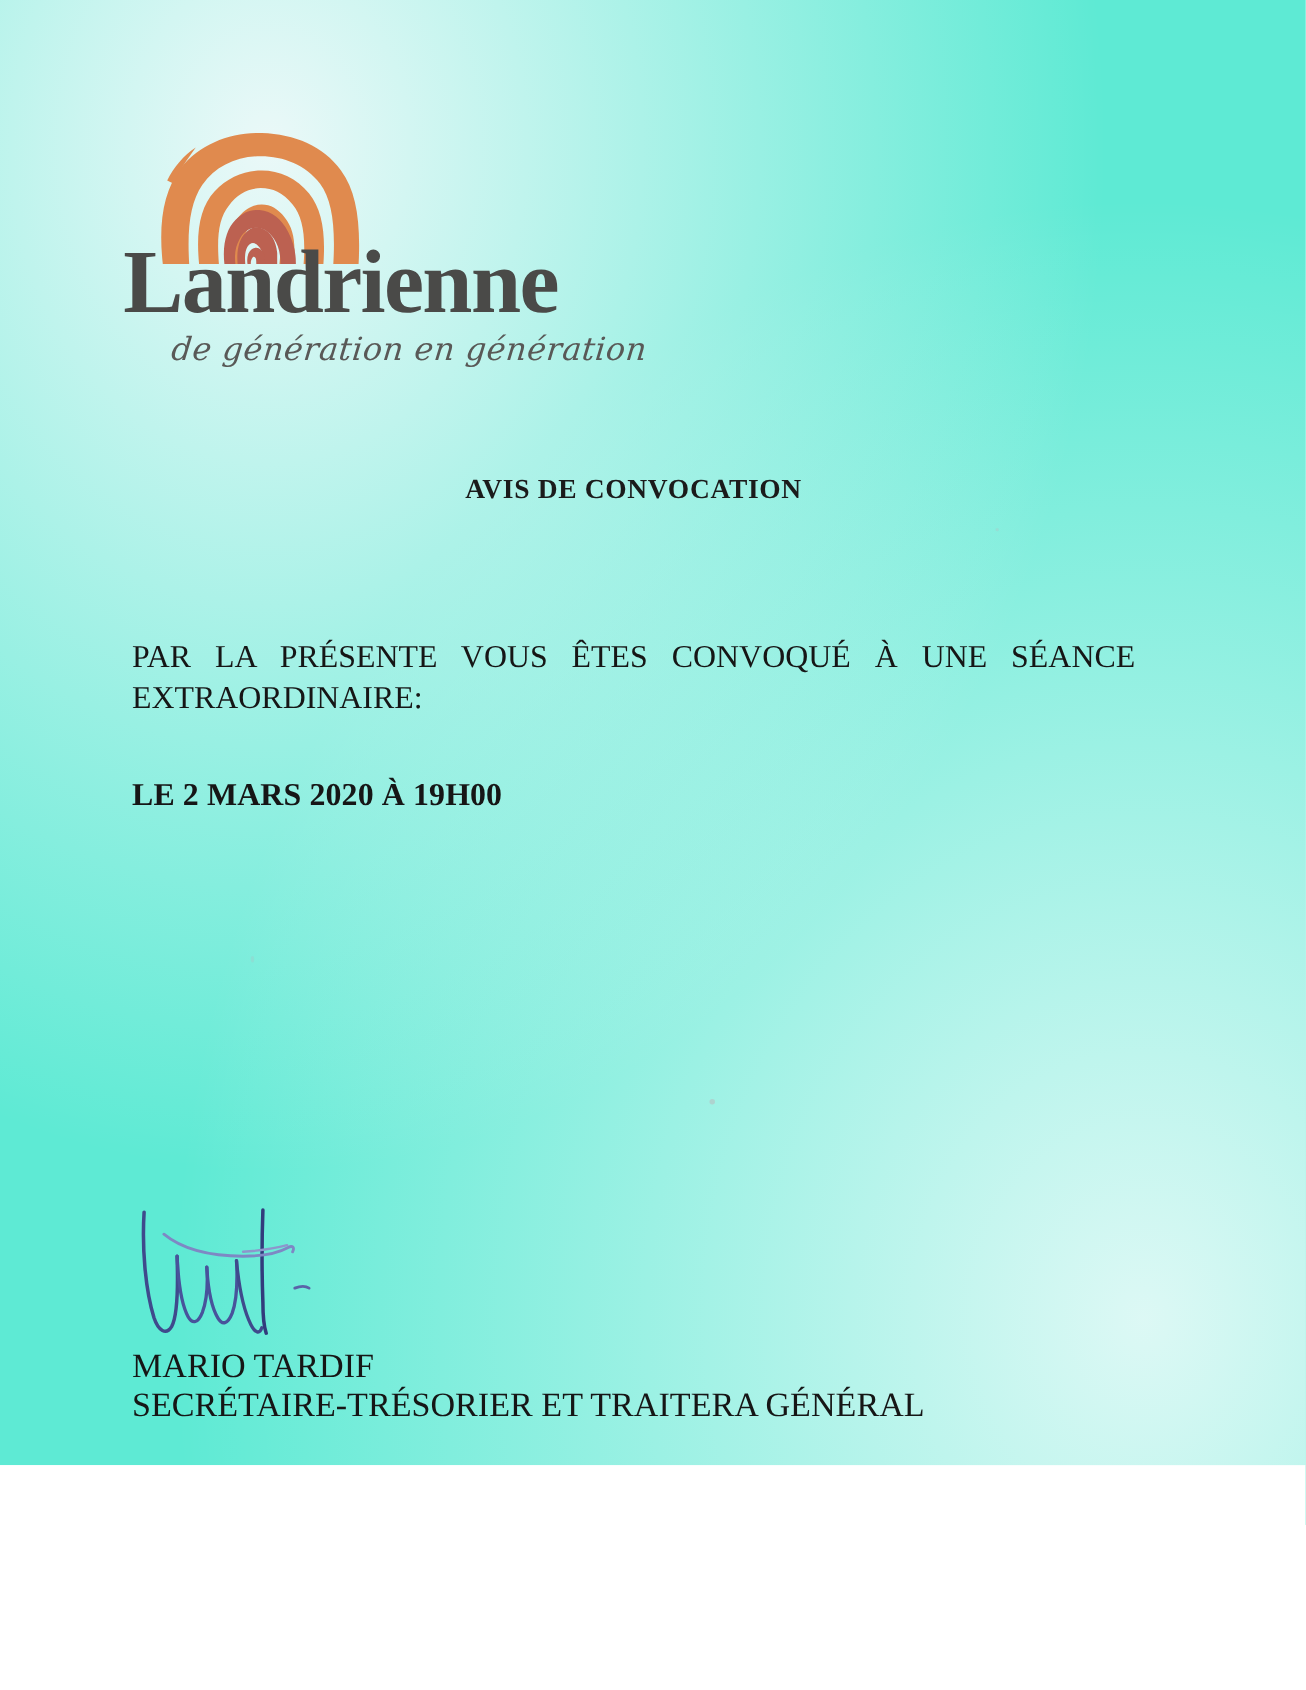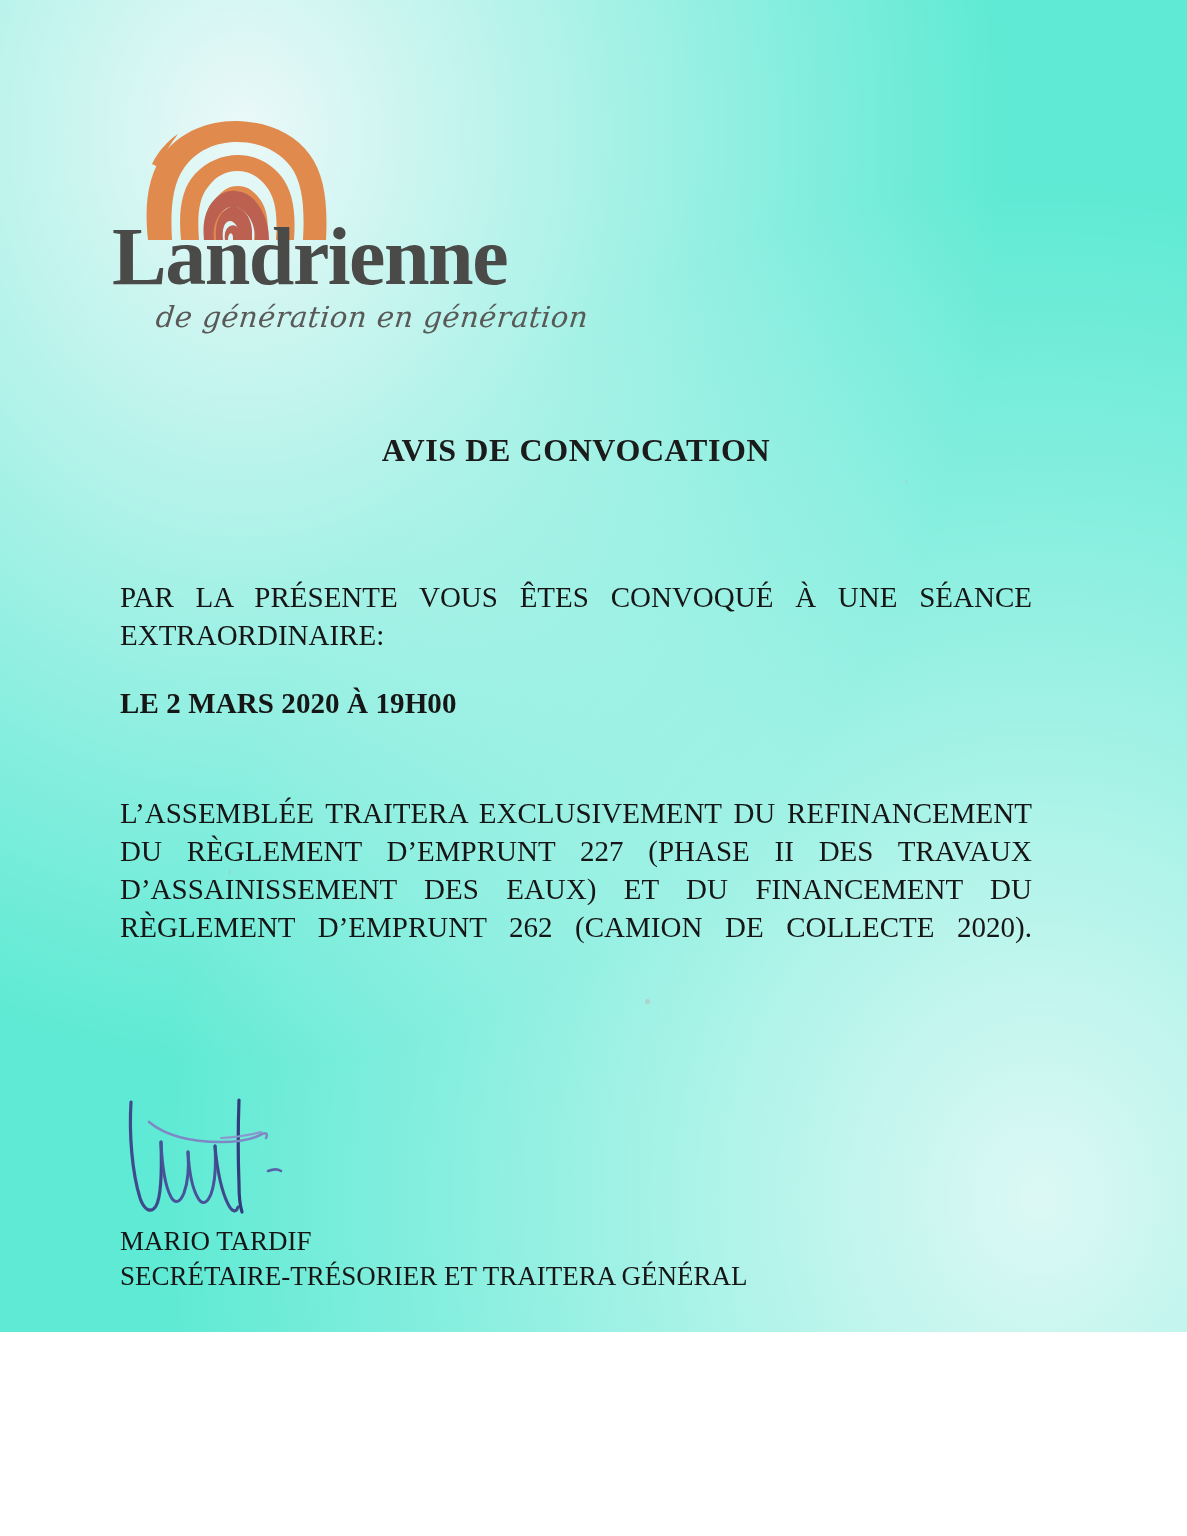--- a/index.html
+++ b/index.html
@@ -83,38 +83,38 @@
   }
 
   
   .doc-title {
     position: absolute;
     left: 120px;
     top: 432px;
     width: 912px;
     text-align: center;
     font-weight: 700;
-    font-size: 32px;
+    font-size: 25px;
     letter-spacing: 0.6px;
     color: #1b1b1b;
   }
 
   .body-col {
     position: absolute;
     left: 120px;
     width: 912px;
     font-size: 29px;
     line-height: 38px;
     color: #161616;
   }
 
   .para-intro { top: 578px; text-align: justify; }
 
   .block-when {
-    top: 684px;
+    top: 704px;
     font-weight: 700;
     letter-spacing: 0.1px;
   }
   .block-when .line { display: block; white-space: nowrap; }
 
   .para-subject {
     top: 794px;
     text-align: justify;
   }
 
@@ -135,21 +135,21 @@
     width: 260px;
     height: 130px;
   }
   .signature svg { display: block; width: 100%; height: 100%; overflow: visible; }
 
   .signer {
     position: absolute;
     left: 120px;
     top: 1224px;
     width: 912px;
-    font-size: 27px;
+    font-size: 31px;
     line-height: 35px;
     color: #161616;
   }
   .signer .line { display: block; white-space: nowrap; }
 </style>
 </head>
 <body>
 
 <div class="page">
 
@@ -204,21 +204,20 @@
   </div>
 
   <div class="doc-title">AVIS DE CONVOCATION</div>
 
   <div class="body-col para-intro justify-hack">PAR LA PRÉSENTE VOUS ÊTES CONVOQUÉ À UNE SÉANCE EXTRAORDINAIRE:</div>
 
   <div class="body-col block-when">
     <span class="line">LE 2 MARS 2020 À 19H00</span>
   </div>
 
-  <div class="body-col para-subject justify-hack">L’ASSEMBLÉE TRAITERA EXCLUSIVEMENT DU REFINANCEMENT DU RÈGLEMENT D’EMPRUNT 227 (PHASE II DES TRAVAUX D’ASSAINISSEMENT DES EAUX) ET DU FINANCEMENT DU RÈGLEMENT D’EMPRUNT 262 (CAMION DE COLLECTE 2020).</div>
 
 
   <div class="signature">
     <svg viewBox="0 0 260 130" xmlns="http://www.w3.org/2000/svg">
       <g fill="none" stroke="#4A55A0" stroke-linecap="round" stroke-linejoin="round">
 
         <path d="M13,8 C11,40 14,78 22,104 C26,116 33,120 38,112 C43,103 44,78 43,48" stroke-width="3.2" stroke="#3F4A8C"></path>
 
         <path d="M43,48 C44,70 47,92 53,103 C57,110 62,109 66,99 C70,88 71,72 70,58" stroke-width="3" stroke="#48539B"></path>
 

